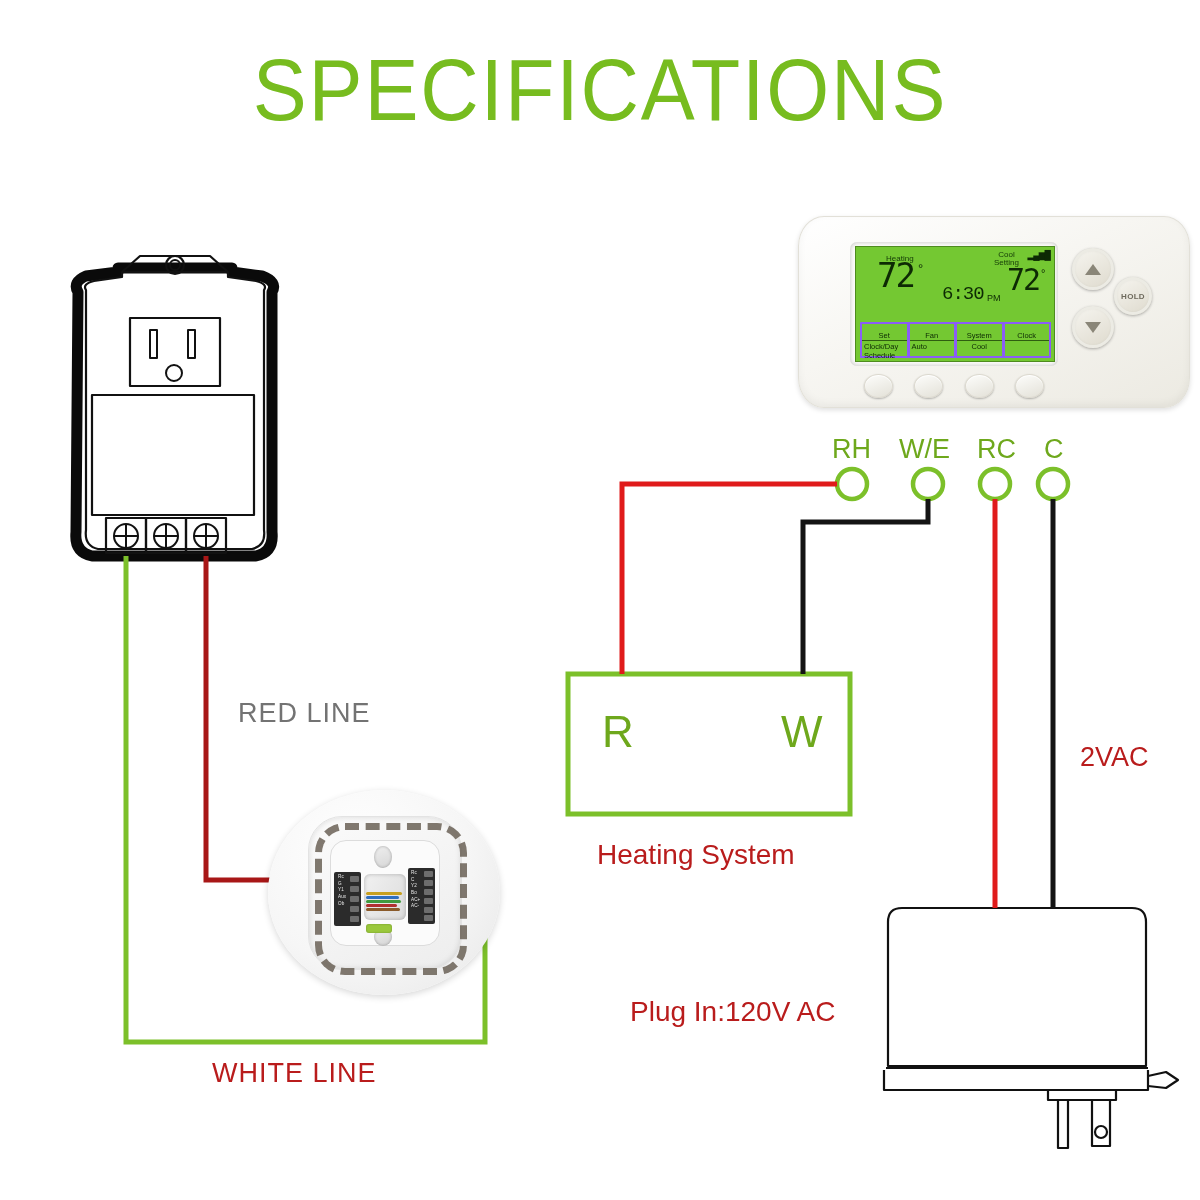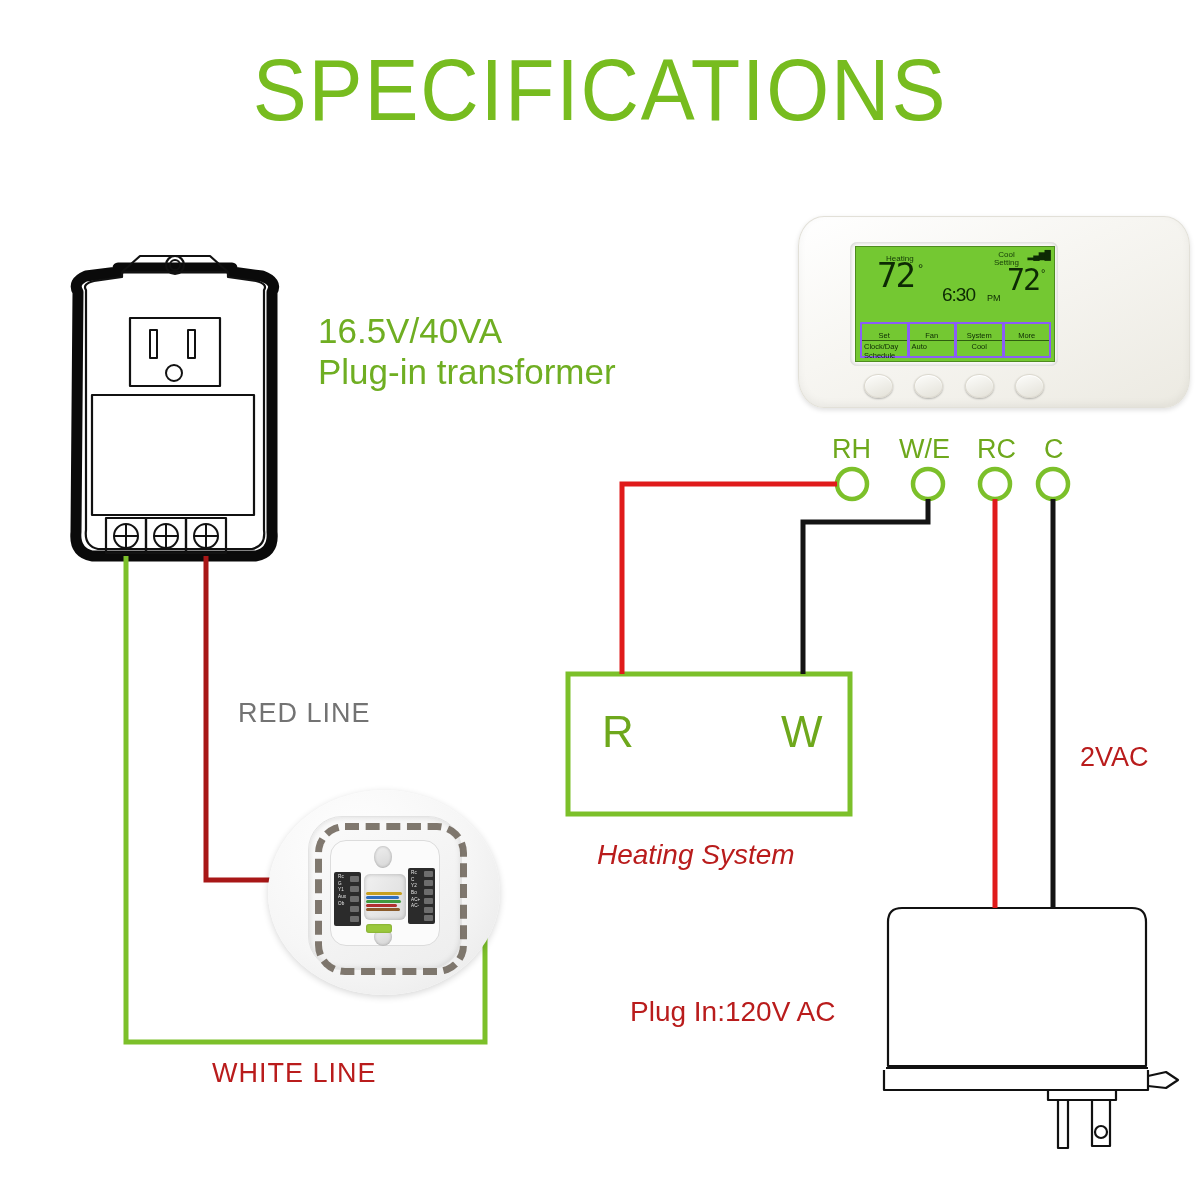--- a/index.html
+++ b/index.html
@@ -32,21 +32,21 @@
 
   
   .lbl{position:absolute;white-space:nowrap;line-height:1.18;}
   .lbl-green{color:#b91c1c;}
   .lbl-red{color:#737373;}
 
   #xfmr-label{left:318px;top:310px;font-size:35px;color:#6FAE22;}
   #xfmr-label div{margin:0;padding:0;}
   #red-line-label{left:238px;top:698px;font-size:27px;letter-spacing:1px;}
   #white-line-label{left:212px;top:1058px;font-size:27px;letter-spacing:1px;}
-  #heating-caption{left:597px;top:838px;font-size:28px;font-style:italic;}
+  #heating-caption{left:597px;top:838px;font-size:28px;}
   #vac-label{left:1080px;top:742px;font-size:27px;}
   #plugin-label{left:630px;top:995px;font-size:28px;}
   #output-label{left:795px;top:1118px;font-size:28px;}
 
   .term-lbl{position:absolute;font-size:27px;color:#6EA81C;white-space:nowrap;}
   .hs-term{position:absolute;font-size:44px;color:#6EA81C;}
 
   
   #thermostat{
     position:absolute;left:798px;top:216px;width:390px;height:190px;
@@ -67,21 +67,21 @@
     position:absolute;left:57px;top:30px;width:198px;height:114px;
     background:#74C832;
     border:1px solid #4e8b1f;
     overflow:hidden;
   }
   .scr-indoor-cap{position:absolute;left:30px;top:7px;font-size:8px;color:#143a07;}
   .scr-indoor-val{position:absolute;left:21px;top:11px;font-size:34px;color:#0d2a04;
      font-family:"DejaVu Sans Mono", monospace;letter-spacing:-2px;line-height:1;}
   .scr-deg1{position:absolute;left:62px;top:14px;font-size:13px;color:#0d2a04;}
   .scr-time{position:absolute;left:86px;top:38px;font-size:19px;color:#0d2a04;
-     font-family:Liberation Sans, sans-serif;letter-spacing:-1px;line-height:1;}
+     font-family:Liberation Mono, monospace;letter-spacing:-1px;line-height:1;}
   .scr-pm{position:absolute;left:131px;top:46px;font-size:9px;color:#0d2a04;}
   .scr-cool-cap{position:absolute;left:138px;top:4px;font-size:8px;color:#143a07;text-align:center;line-height:1.05;}
   .scr-cool-val{position:absolute;left:151px;top:18px;font-size:30px;color:#0d2a04;
      font-family:"DejaVu Sans Mono", monospace;letter-spacing:-2px;line-height:1;}
   .scr-deg2{position:absolute;left:185px;top:20px;font-size:11px;color:#0d2a04;}
   .scr-signal{position:absolute;right:4px;top:3px;font-size:9px;color:#0d2a04;letter-spacing:-1px;}
   .scr-menu{position:absolute;left:4px;bottom:3px;width:190px;height:36px;display:flex;}
   .scr-menu .mi{
     flex:1;border:2px solid #8b5cf6;margin-right:-1px;position:relative;
     font-size:7.5px;color:#0d2a04;padding:8px 2px;line-height:1.22;
@@ -220,24 +220,20 @@
 
     <path d="M837 484 L622 484 L622 674" fill="none" stroke="#E01B1B" stroke-width="5" stroke-linejoin="miter"></path>
 
     <path d="M928 499 L928 522 L803 522 L803 674" fill="none" stroke="#141414" stroke-width="5" stroke-linejoin="miter"></path>
 
     <path d="M995 499 L995 908" fill="none" stroke="#E01B1B" stroke-width="5"></path>
 
     <path d="M1053 499 L1053 908" fill="none" stroke="#141414" stroke-width="5"></path>
   </svg>
 
-  <div class="lbl" id="xfmr-label">
-    <div>16.5V/40VA</div>
-    <div>Plug-in transformer</div>
-  </div>
 
   <div class="lbl lbl-red" id="red-line-label">RED LINE</div>
   <div class="lbl lbl-green" id="white-line-label">WHITE LINE</div>
   <div class="lbl lbl-green" id="vac-label">2VAC</div>
 
   <div class="term-lbl" style="left:832px;top:434px;">RH</div>
   <div class="term-lbl" style="left:899px;top:434px;">W/E</div>
   <div class="term-lbl" style="left:977px;top:434px;">RC</div>
   <div class="term-lbl" style="left:1044px;top:434px;">C</div>
 
@@ -278,34 +274,43 @@
           <span class="mi-t">Fan</span>
           <span class="mi-s">Auto</span>
           <span class="mi-s"></span>
         </div>
         <div class="mi">
           <span class="mi-t">System</span>
           <span class="mi-s"></span>
           <span class="mi-s ctr">Cool</span>
         </div>
         <div class="mi">
-          <span class="mi-t">More</span>
+          <span class="mi-t">Clock</span>
           <span class="mi-s"></span>
           <span class="mi-s"></span>
         </div>
       </div>
     </div>
 
     <div class="tstat-btnrow">
       <div class="tstat-btn"></div>
       <div class="tstat-btn"></div>
       <div class="tstat-btn"></div>
       <div class="tstat-btn"></div>
     </div>
 
+    <div class="tstat-side">
+      <div class="rbtn" id="btn-up">
+        <span class="caret up"></span>
+      </div>
+      <div class="rbtn" id="btn-hold">HOLD</div>
+      <div class="rbtn" id="btn-dn">
+        <span class="caret dn"></span>
+      </div>
+    </div>
   </div>
 
   <div id="wallplate">
     <div class="wp-round"></div>
     <div class="wp-sq"></div>
     <div class="wp-vent"></div>
     <div class="wp-inner"></div>
 
     <div class="wp-screwtop"></div>
     <div class="wp-screwbot"></div>

